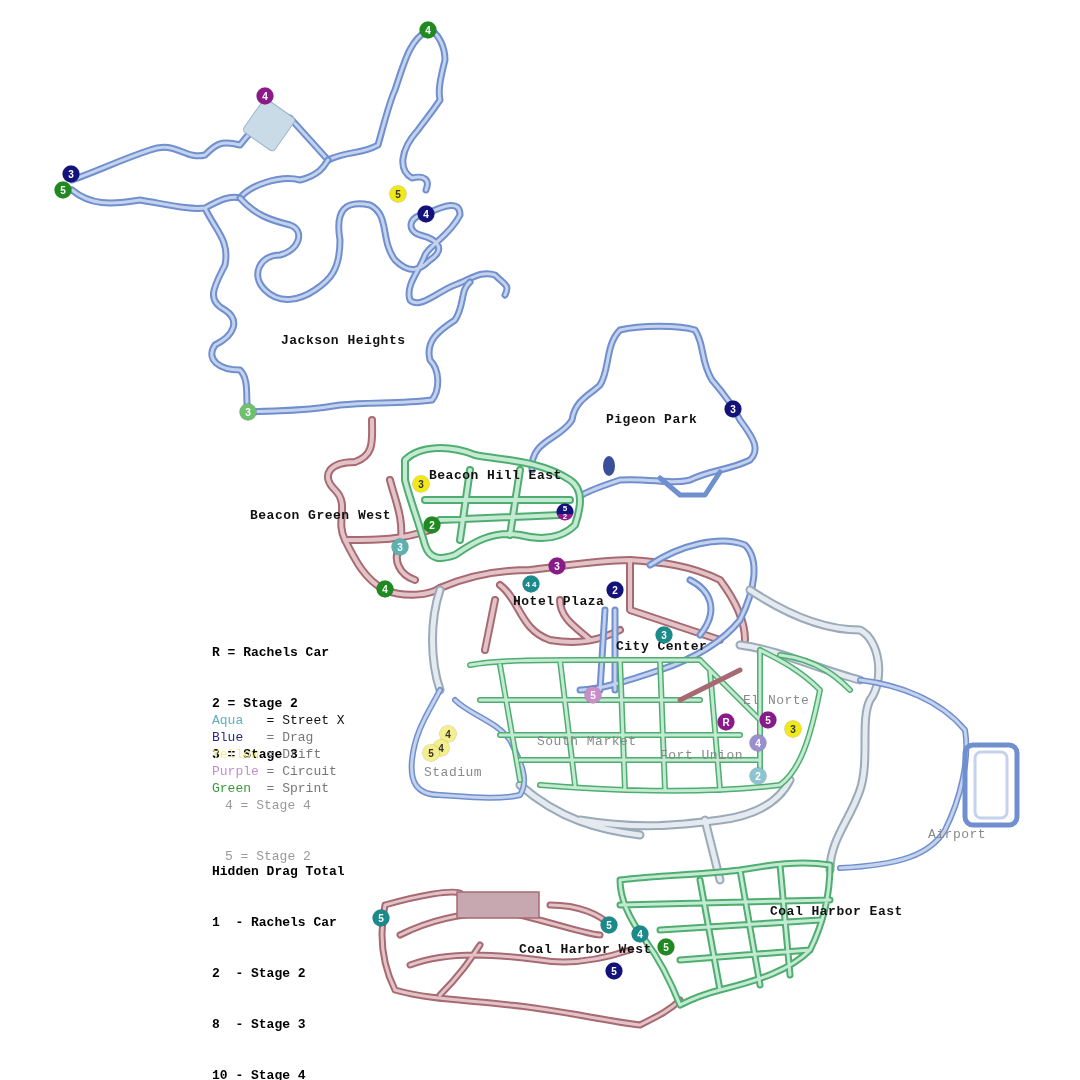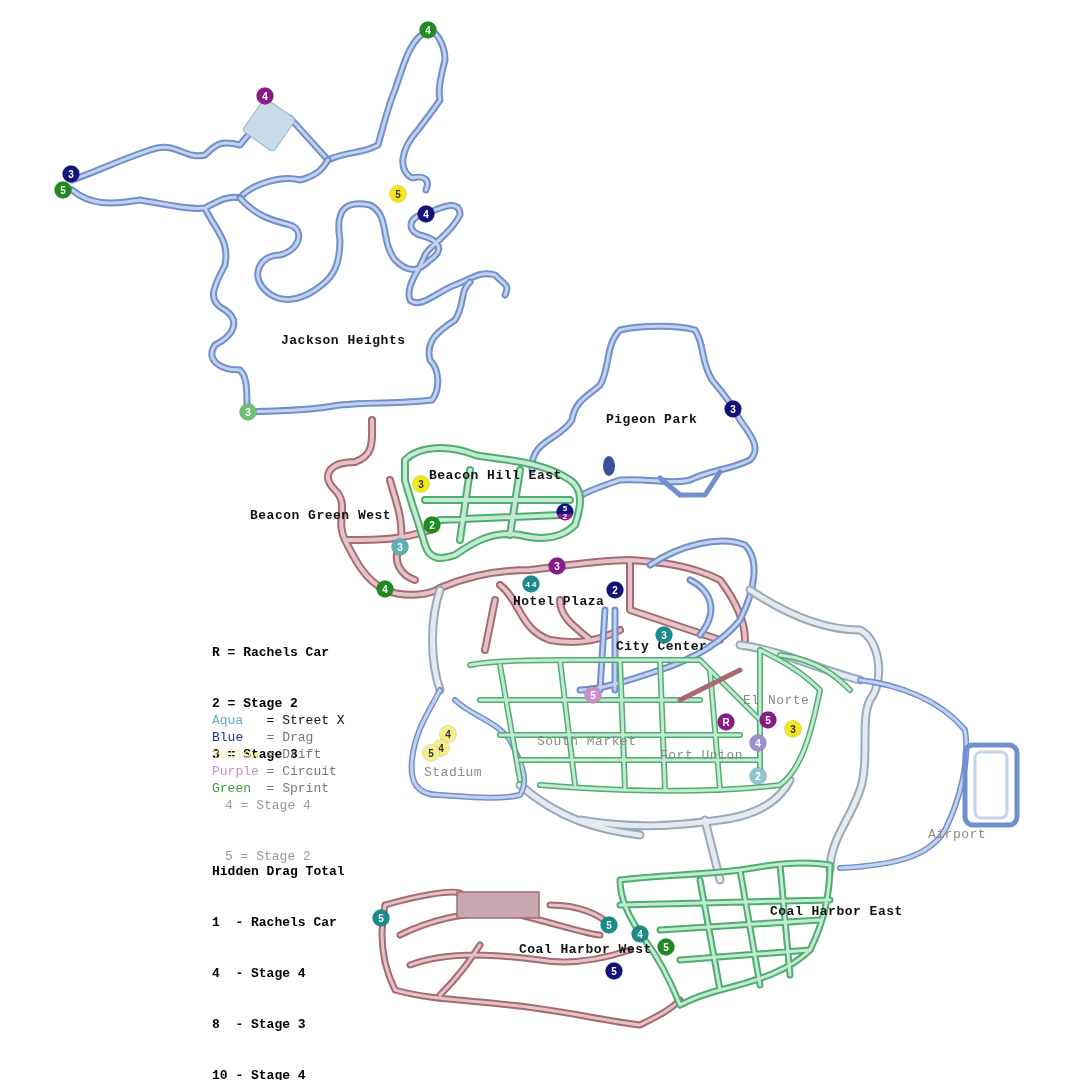--- a/index.html
+++ b/index.html
@@ -150,17 +150,17 @@
   <span class="row">3 = Stage 3</span>
   <span class="row faint">4 = Stage 4</span>
   <span class="row faint">5 = Stage 2</span>
 </div>
 
 <div class="legend" id="type-legend" style="left:212px; top:712px;"><span class="row"><span style="color: rgb(95, 176, 192); font-weight: normal;">Aqua  </span><span style="color: rgb(17, 17, 17); font-weight: normal;"> = Street X</span></span><span class="row"><span style="color: rgb(42, 42, 138); font-weight: normal;">Blue  </span><span style="color: rgb(119, 119, 119); font-weight: normal;"> = Drag</span></span><span class="row"><span style="color: rgb(244, 240, 138); font-weight: normal;">Yellow</span><span style="color: rgb(119, 119, 119); font-weight: normal;"> = Drift</span></span><span class="row"><span style="color: rgb(192, 144, 208); font-weight: normal;">Purple</span><span style="color: rgb(119, 119, 119); font-weight: normal;"> = Circuit</span></span><span class="row"><span style="color: rgb(58, 154, 58); font-weight: normal;">Green </span><span style="color: rgb(119, 119, 119); font-weight: normal;"> = Sprint</span></span></div>
 
 <div class="legend" style="left:212px; top:829px;">
   <span class="row">Hidden Drag Total</span>
   <span class="row">1  - Rachels Car</span>
-  <span class="row">4  - Stage 4</span>
+  <span class="row">2  - Stage 2</span>
   <span class="row">8  - Stage 3</span>
   <span class="row">10 - Stage 4</span>
   
 </div>
 
 </body></html>

